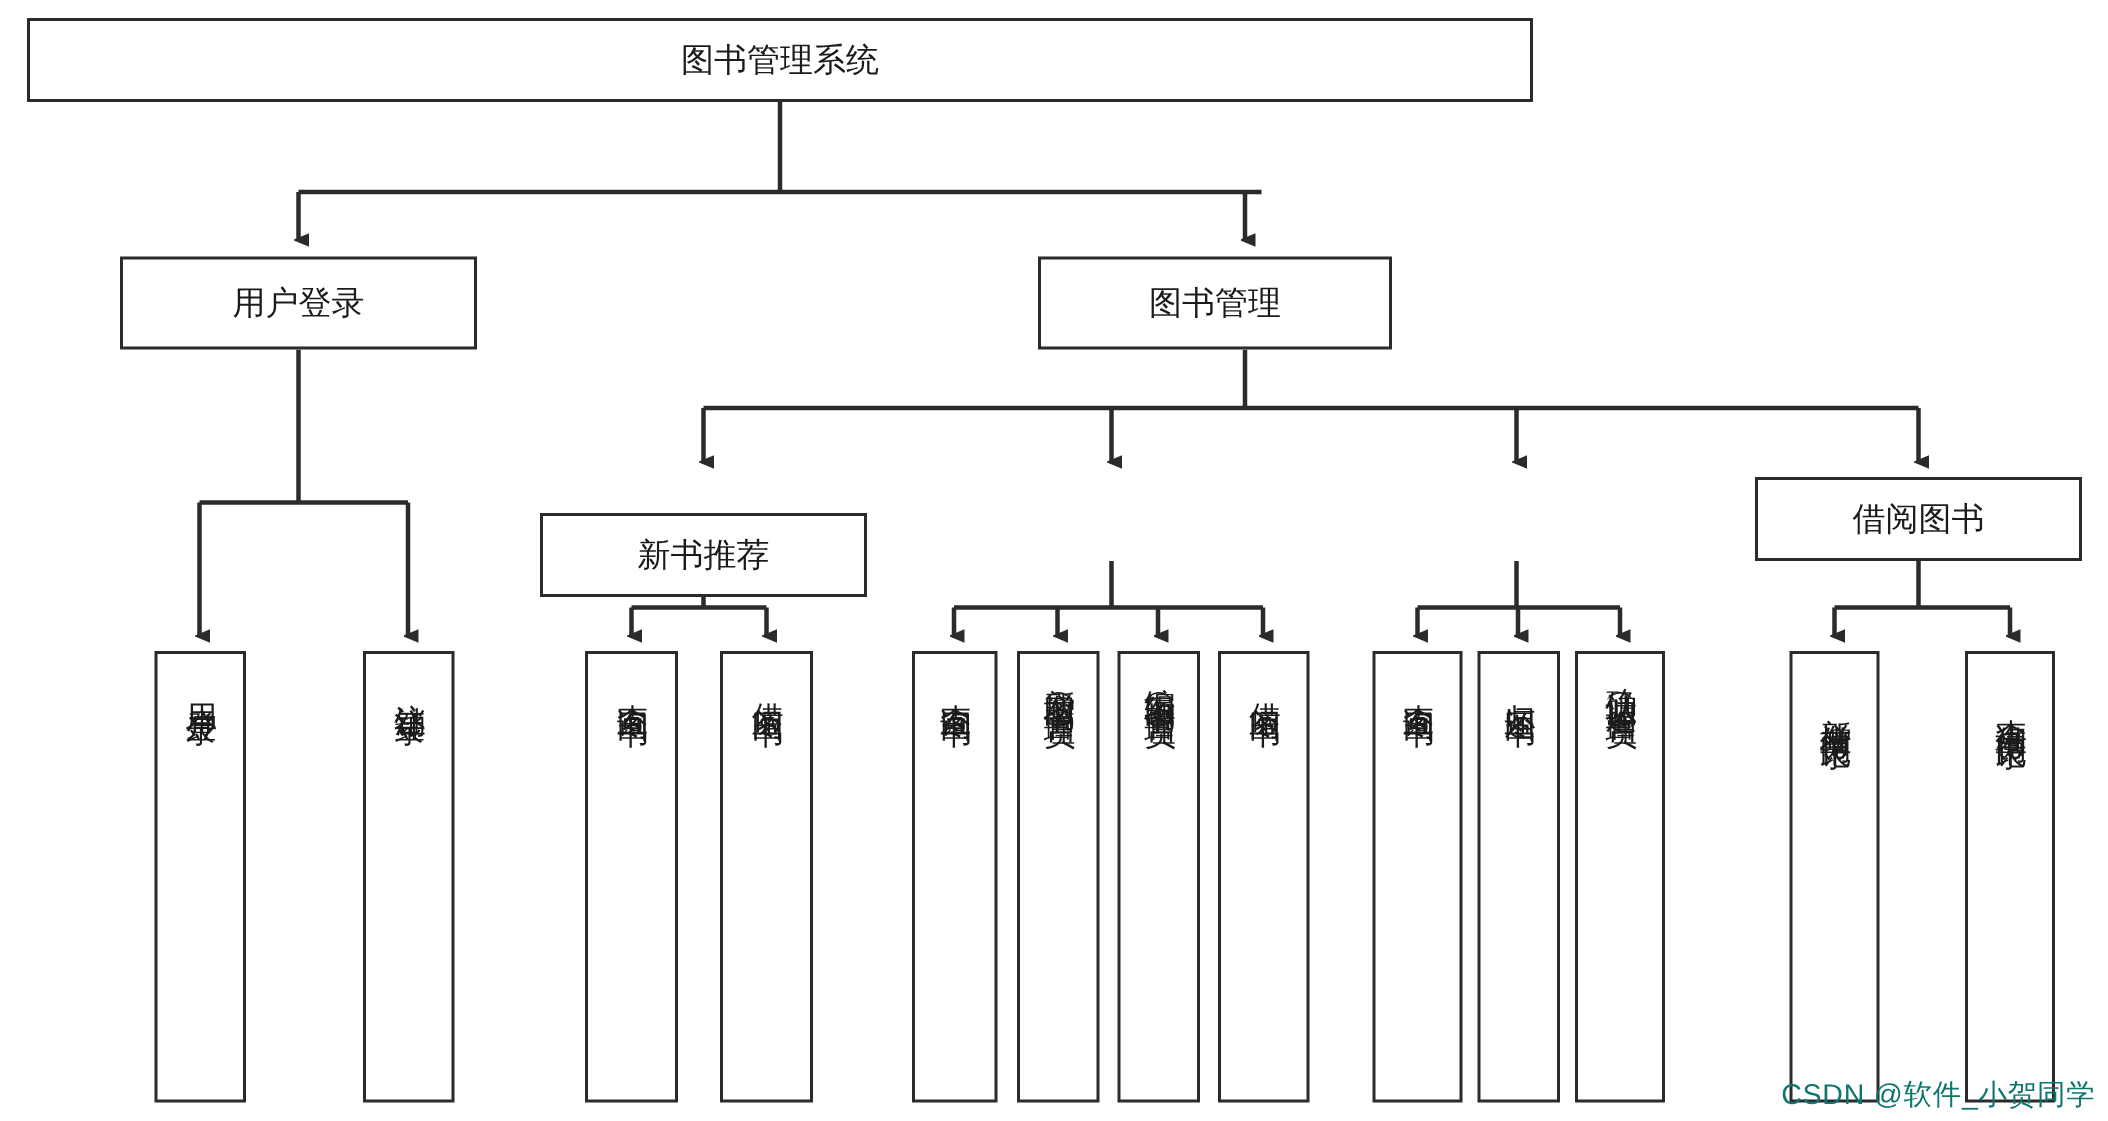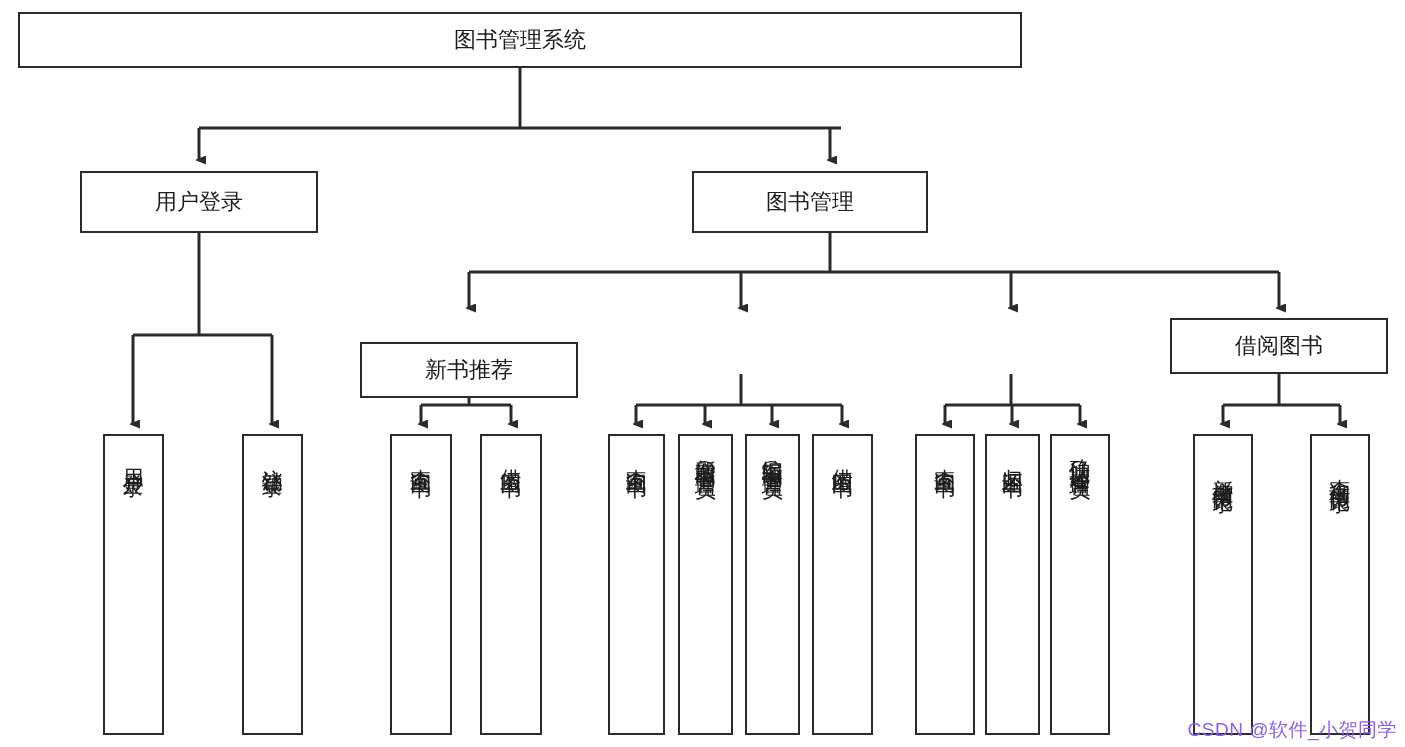--- a/index.html
+++ b/index.html
@@ -54,21 +54,21 @@
     text-orientation: upright;
     letter-spacing: 3px;
     white-space: nowrap;
     display: block;
   }
   .watermark {
     position: absolute;
     right: 8px;
     bottom: 4px;
     font-size: 19px;
-    color: #8b5cf6;
+    color: #0f766e;
     white-space: nowrap;
     letter-spacing: 0.5px;
   }
 </style>
 </head>
 <body>
 
 <div id="canvas">
 
   <svg class="edges" viewBox="0 0 1405 747">

